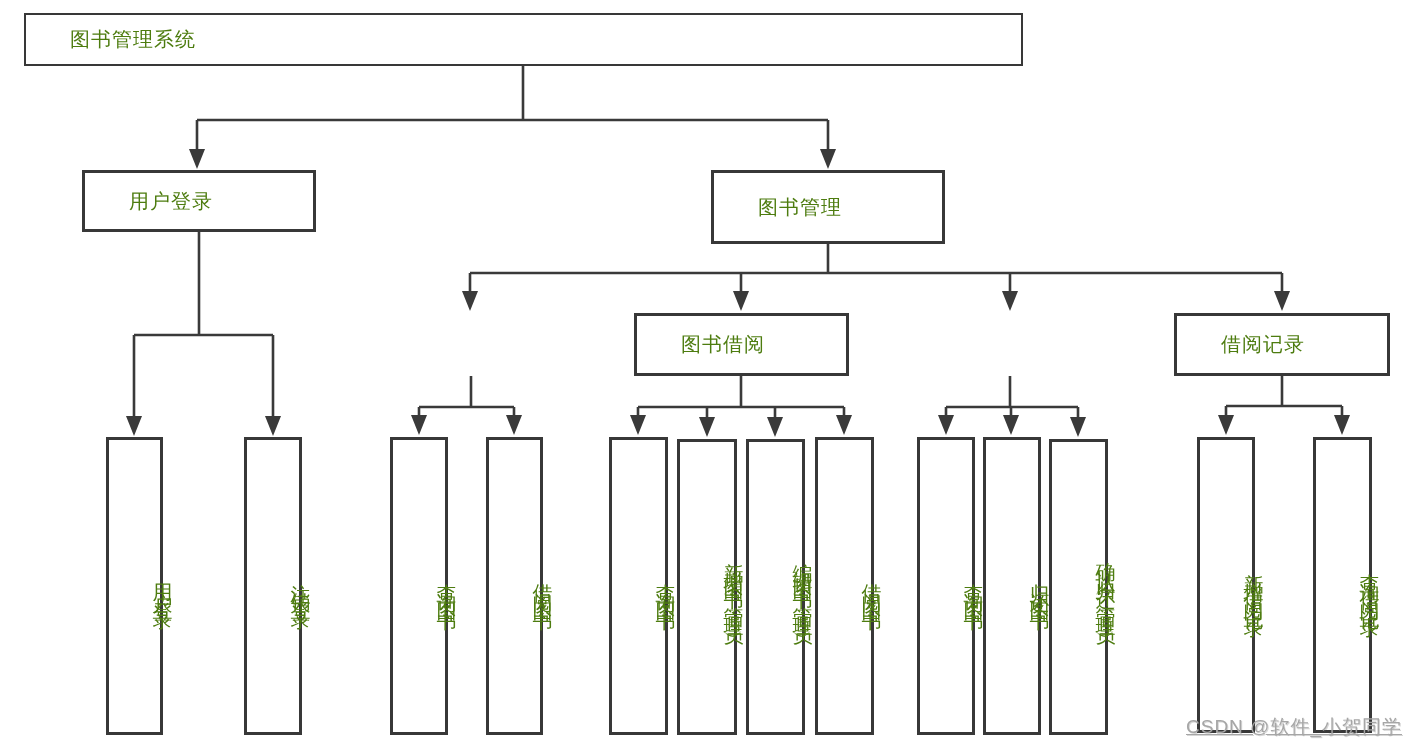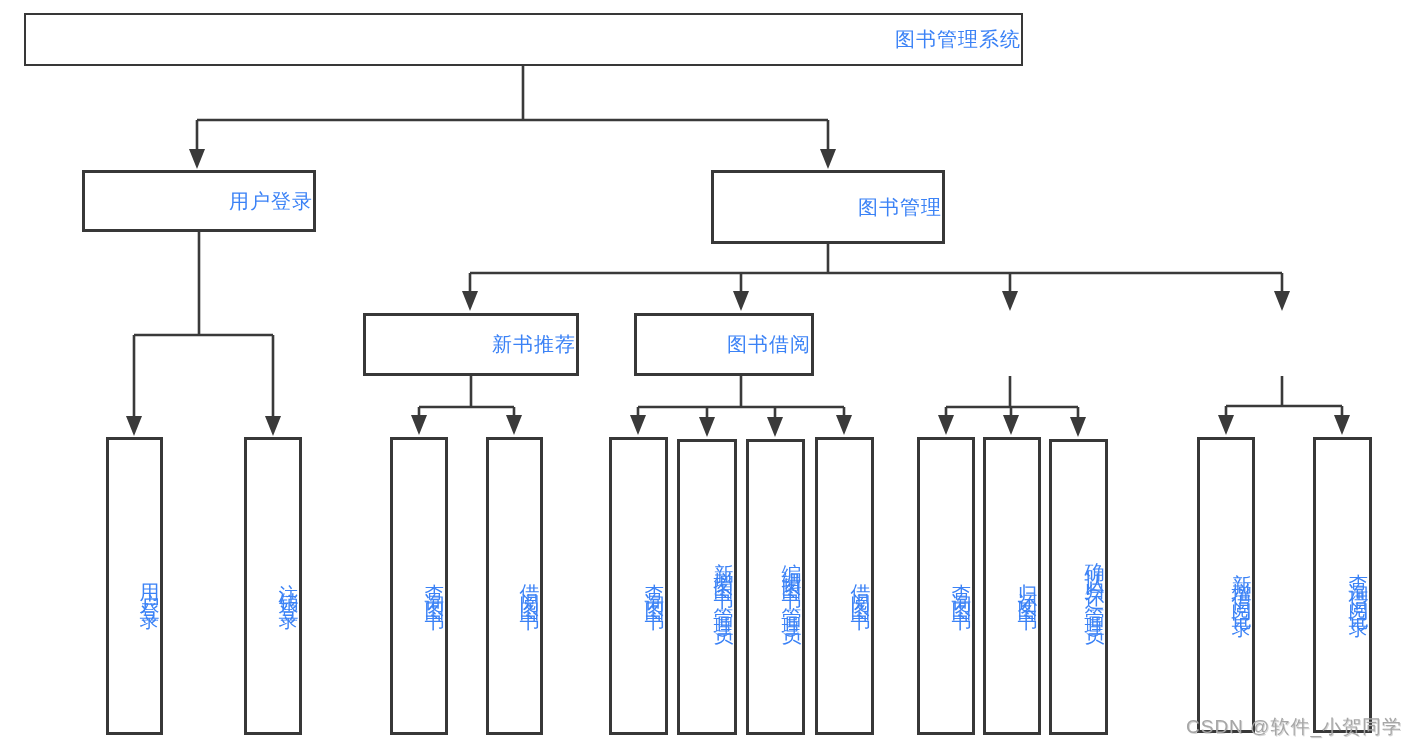--- a/index.html
+++ b/index.html
@@ -1,28 +1,28 @@
 <!DOCTYPE html>
 <html><head>
 <meta charset="utf-8">
 <style>
   html,body{margin:0;padding:0;background:#ffffff;}
   body{width:1405px;height:747px;position:relative;overflow:hidden;
        font-family:"Liberation Sans", sans-serif;color:#333333;}
   .canvas{position:absolute;inset:0;width:1405px;height:747px;}
   svg.connectors{position:absolute;left:0;top:0;}
   .box{position:absolute;box-sizing:border-box;background:#ffffff;
-       border:3px solid #383838;display:flex;align-items:center;justify-content:flex-end;
-       font-size:20px;letter-spacing:1px;color:#3b82f6;}
+       border:3px solid #383838;display:flex;align-items:center;justify-content:flex-start;
+       font-size:20px;letter-spacing:1px;color:#4d7c0f;padding-left:44px;}
   .box.root{border-width:2px;}
   .vbox span.vtext{writing-mode:vertical-rl;text-orientation:mixed;
        letter-spacing:9px;font-size:20px;line-height:1;}
   .watermark{position:absolute;left:1186px;top:714px;font-size:19px;
        color:#a6a6a6;letter-spacing:1px;white-space:nowrap;
-       text-shadow:1px 1px 0 rgba(90,90,90,0.25);}
+       text-shadow:1px 1px 0 rgba(90,90,90,0.25);text-decoration:underline;}
 </style>
 </head>
 <body>
 
 <div class="canvas">
 
   <svg class="connectors" width="1405" height="747" viewBox="0 0 1405 747">
     <g stroke="#3a3a3a" stroke-width="2.6" fill="none">
 
       <path d="M523,66 V120 M197,120 H828 M197,120 V151 M828,120 V151"></path>
@@ -66,25 +66,25 @@
     <span>图书管理系统</span>
   </div>
 
   <div class="box" style="left:82px;top:170px;width:234px;height:62px">
     <span>用户登录</span>
   </div>
   <div class="box" style="left:711px;top:170px;width:234px;height:74px">
     <span>图书管理</span>
   </div>
 
-  <div class="box" style="left:363px;top:313px;width:216px;height:63px">
-    <span>新书推荐</span>
+  <div class="box" style="left:634px;top:313px;width:215px;height:63px">
+    <span>图书借阅</span>
   </div>
-  <div class="box" style="left:634px;top:313px;width:180px;height:63px">
-    <span>图书借阅</span>
+  <div class="box" style="left:1174px;top:313px;width:216px;height:63px">
+    <span>借阅记录</span>
   </div>
 
   <div class="box vbox" style="left:106px;top:437px;width:57px;height:298px">
     <span class="vtext">用户登录</span>
   </div>
   <div class="box vbox" style="left:244px;top:437px;width:58px;height:298px">
     <span class="vtext">注销登录</span>
   </div>
 
   <div class="box vbox" style="left:390px;top:437px;width:58px;height:298px">

